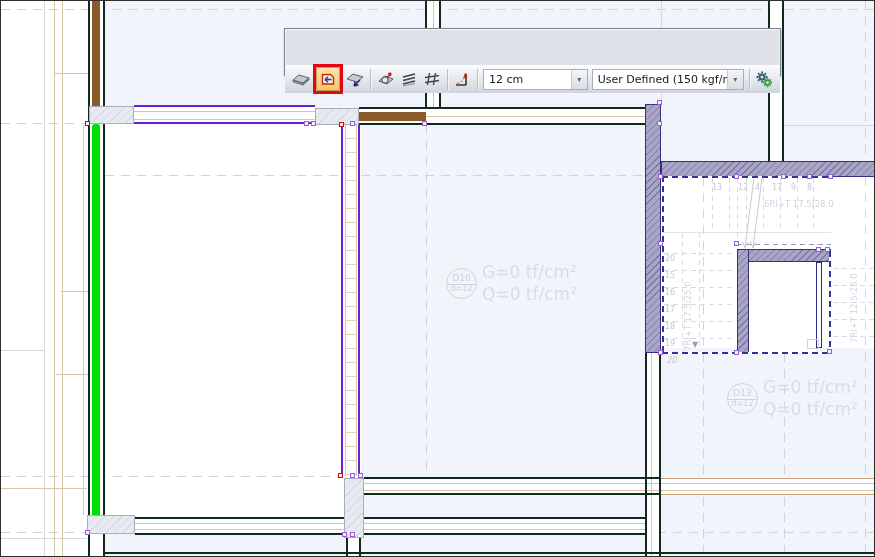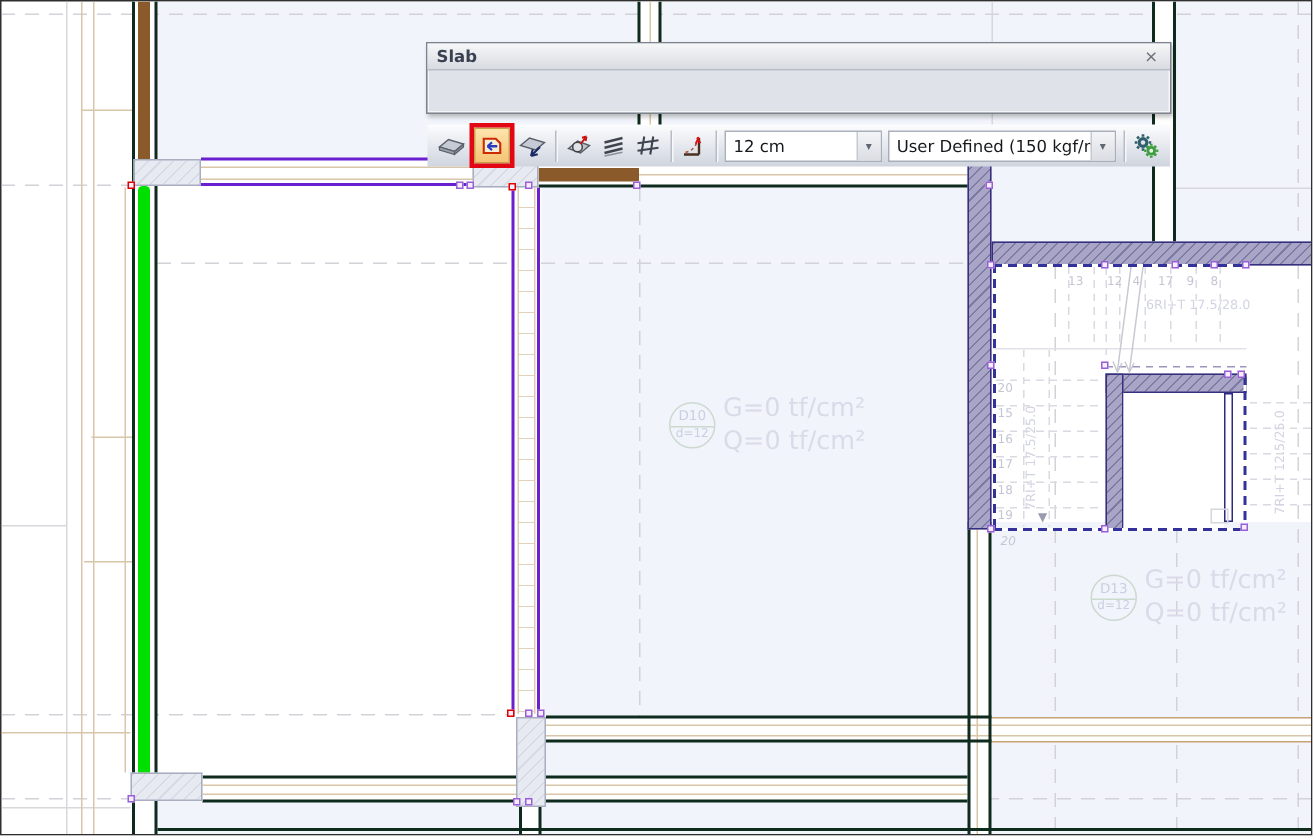--- a/index.html
+++ b/index.html
@@ -26,21 +26,21 @@
   .hatch{position:absolute;background-color:#a9a5c7;border:1px solid #34307e;box-sizing:border-box;
          background-image:repeating-linear-gradient(135deg,rgba(60,60,110,.4) 0 1px,transparent 1px 5px);}
   .col{position:absolute;background-color:#e8eaf2;border:1px solid #a8aec0;box-sizing:border-box;
        background-image:repeating-linear-gradient(135deg,rgba(140,145,175,.18) 0 1px,transparent 1px 6px);}
   .ladder{position:absolute;border-left:1px solid #ddc9ae;border-right:1px solid #ddc9ae;box-sizing:border-box;
           background:repeating-linear-gradient(180deg,transparent 0 13px,#e2d2ba 13px 14px);}
   .mk{position:absolute;width:5px;height:5px;box-sizing:border-box;background:#f4eefc;}
   .mk.red{border:1.6px solid #e00000;}
   .mk.pur{border:1.4px solid #9a5fd6;}
   .num{position:absolute;font-size:8px;color:#c4c6d4;line-height:1;}
-  .ftext{position:absolute;font-size:8.5px;color:#d2d4e2;line-height:1;white-space:nowrap;text-align:center;}
+  .ftext{position:absolute;font-size:8.5px;color:#d2d4e2;line-height:1;white-space:nowrap;}
   .vtext{writing-mode:vertical-rl;transform:rotate(180deg);}
   .dlabel-circle{position:absolute;width:31px;height:31px;border:1px solid #ccd9cf;border-radius:50%;
                  display:flex;flex-direction:column;align-items:center;justify-content:center;box-sizing:border-box;}
   .dlabel-circle .dn{font-size:9px;color:#c9cfe2;line-height:1.1;}
   .dlabel-circle .dv{font-size:8px;color:#c9cfe2;line-height:1.1;border-top:1px solid #ccd9cf;width:100%;text-align:center;}
   .dlabel-g{position:absolute;font-size:17px;color:#dadbe9;line-height:1.25;white-space:nowrap;}
   
   .tbwin{position:absolute;left:283px;top:27px;width:497px;height:48px;border:1px solid #7d838d;
          box-sizing:border-box;box-shadow:1px 2px 3px rgba(0,0,0,.25), inset 0 0 0 1px #f4f5f7;background:#dfe2e8;}
   .tbtitle{height:17px;display:flex;align-items:center;background:linear-gradient(#f6f7f8,#d8dbe1);
@@ -247,24 +247,20 @@
   <div class="mk pur" style="left:827px;top:173px;"></div>
   <div class="mk pur" style="left:657px;top:240px;"></div>
   <div class="mk pur" style="left:733px;top:240px;"></div>
   <div class="mk pur" style="left:815px;top:246px;"></div>
   <div class="mk pur" style="left:824px;top:246px;"></div>
   <div class="mk pur" style="left:657px;top:349px;"></div>
   <div class="mk pur" style="left:733px;top:349px;"></div>
   <div class="mk pur" style="left:826px;top:348px;"></div>
 
   <div class="tbwin">
-    <div class="tbtitle">
-      <span class="t">Slab</span>
-      <span class="tbclose">×</span>
-    </div>
     <div class="tbbody">
 
       <div class="tbtn">
         <svg width="18" height="18" viewBox="0 0 18 18">
           <polygon points="1,10 7,5 17,8 11,13" fill="#c6cad4" stroke="#5a5f6a" stroke-width="1"></polygon>
           <polygon points="1,10 11,13 11,15 1,12" fill="#9aa0ac" stroke="#5a5f6a" stroke-width="0.8"></polygon>
           <polygon points="11,13 17,8 17,10 11,15" fill="#878d99" stroke="#5a5f6a" stroke-width="0.8"></polygon>
         </svg>
       </div>
 

